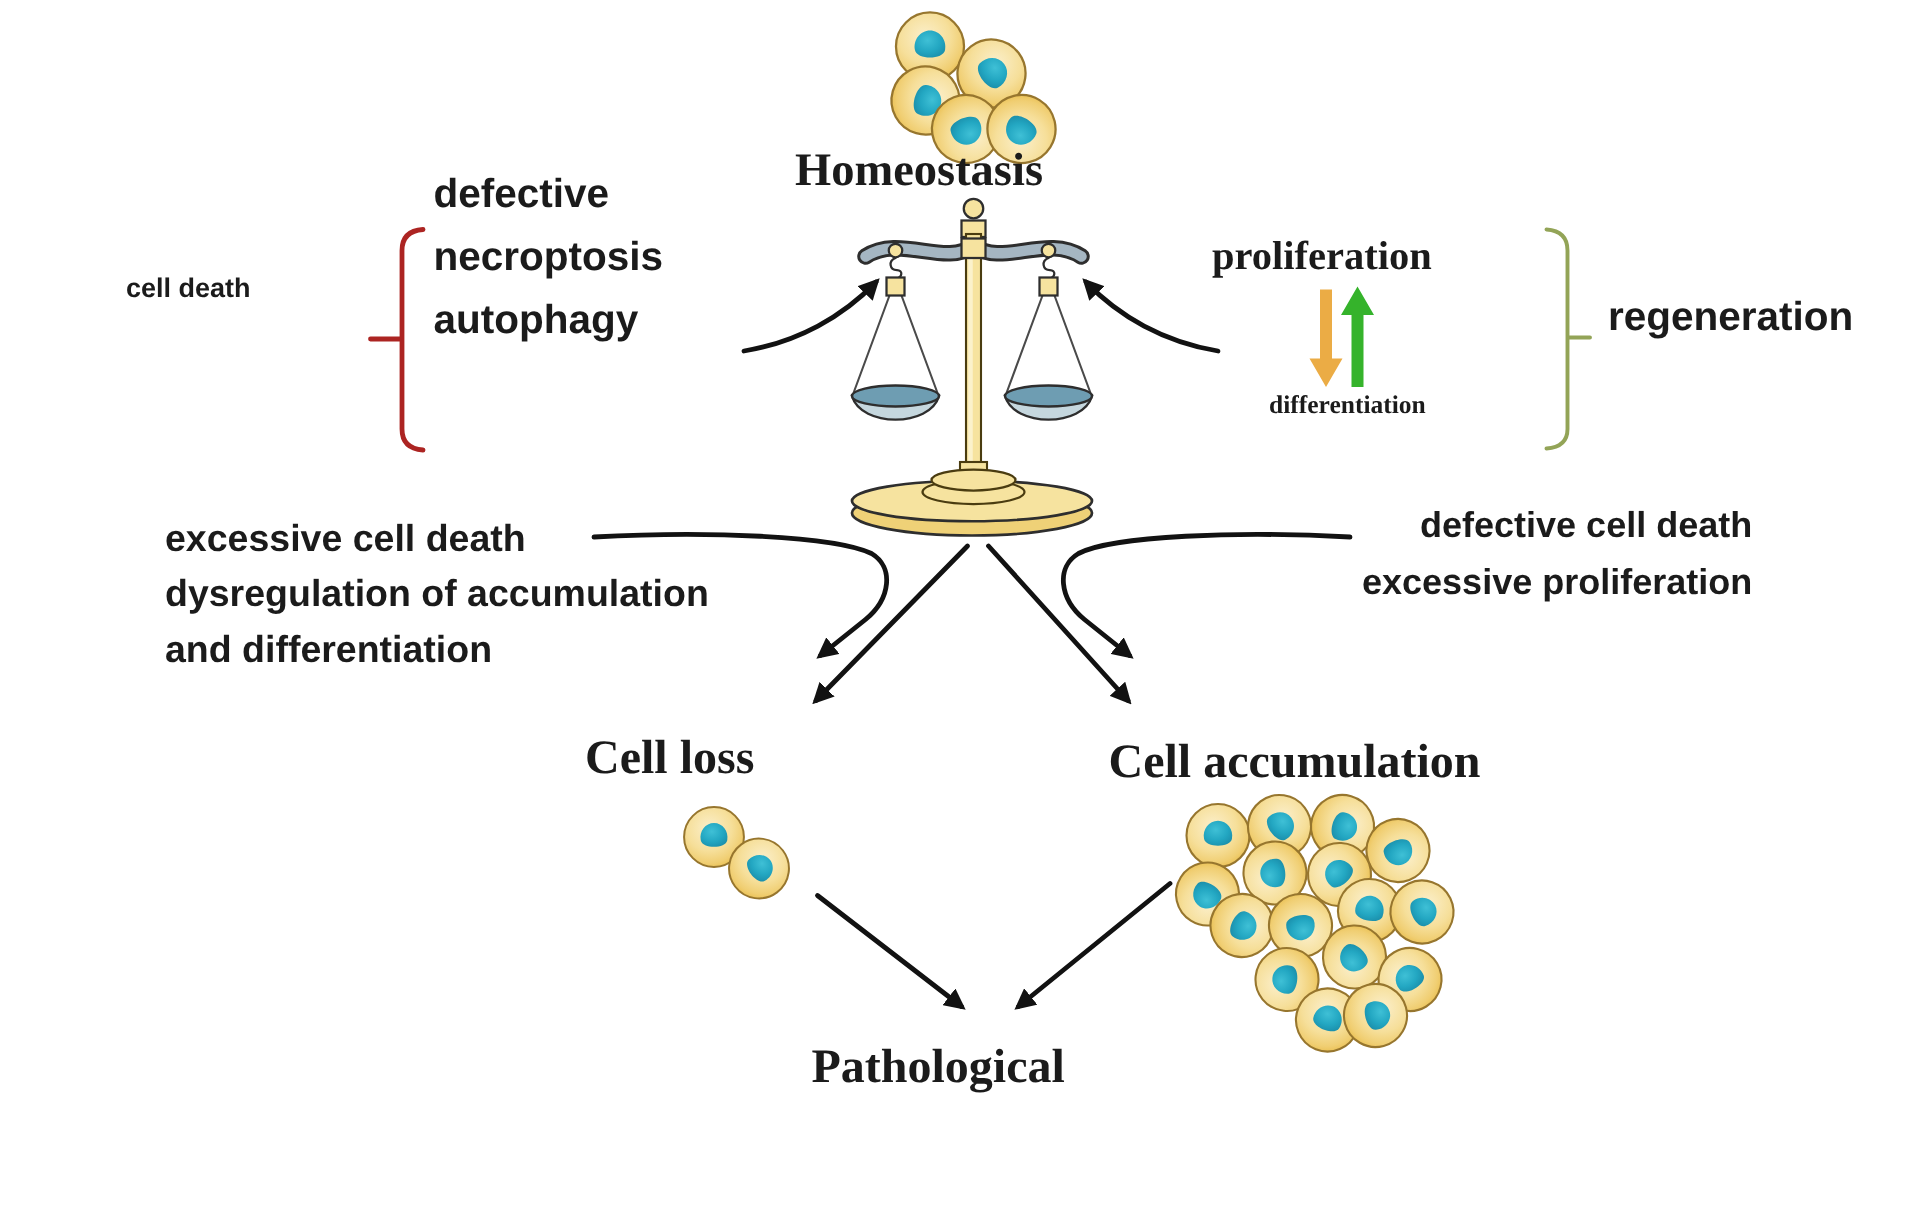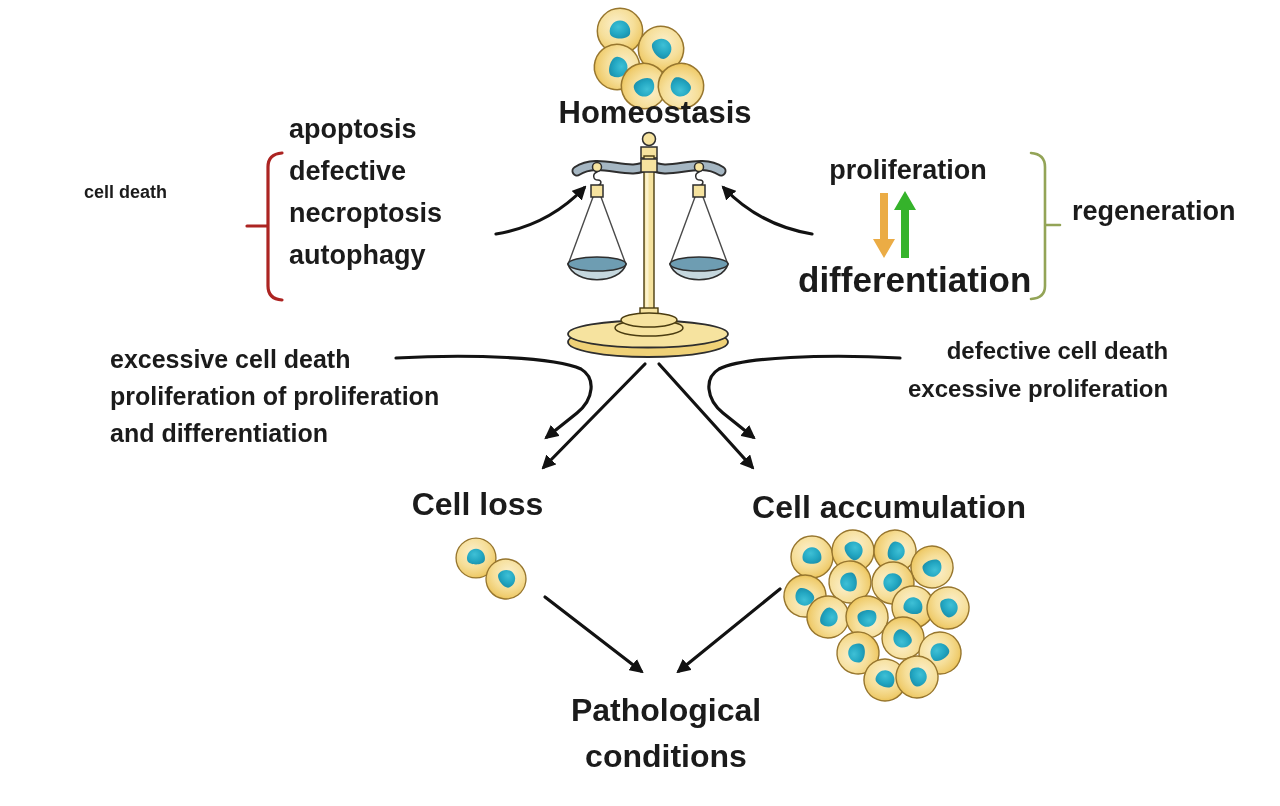--- a/index.html
+++ b/index.html
@@ -7,21 +7,21 @@
     --arrow-orange:#EBAC45; --arrow-green:#35B32B; --cell-body:#F6DF9A; --cell-outline:#97762E;
     --cell-nucleus:#23A7C2; --scale-gold:#F6E39F; --scale-gold-dark:#EFD177; --scale-beam:#A5B6C2;
     --pan-water:#6E9DB2; --pan-bowl:#C5D7DE; --background:#FFFFFF;
   }
   html,body{margin:0;padding:0;}
   .canvas{position:relative;width:1280px;height:806px;background:var(--background);
     font-family:"Liberation Sans","DejaVu Sans",sans-serif;color:var(--text);overflow:hidden;}
   svg.layer{position:absolute;left:0;top:0;width:1280px;height:806px;}
   .t{position:absolute;font-weight:bold;white-space:nowrap;color:var(--text);}
   .list{line-height:42px;font-size:27px;}
-  .ctr{text-align:center;white-space:normal;}
+  .ctr{text-align:left;white-space:normal;font-family:Liberation Serif, serif;}
 </style>
 </head>
 <body>
 
 <div class="canvas">
 
   <svg class="layer" viewBox="0 0 1280 806">
     <defs>
       <radialGradient id="cellGrad" cx="42%" cy="36%" r="68%">
         <stop offset="0%" stop-color="#FBEFCB"></stop>
@@ -129,42 +129,40 @@
         <use href="#cell-proto" transform="translate(940,653) scale(1) rotate(329)"></use>
         <use href="#cell-proto" transform="translate(885,680) scale(1) rotate(22)"></use>
         <use href="#cell-proto" transform="translate(917,677) scale(1) rotate(75)"></use>
       </g>
   </svg>
 
   <div class="t ctr" style="left:530px;top:95px;width:250px;font-size:31px;">Homeostasis</div>
 
   <div class="t" style="left:84px;top:182px;font-size:18px;">cell death</div>
   <div class="t list" style="left:289px;top:108px;">
-    <div>apoptosis</div>
     <div>defective</div>
     <div>necroptosis</div>
     <div>autophagy</div>
   </div>
 
   <div class="t ctr" style="left:808px;top:155px;width:200px;font-size:27px;">proliferation</div>
-  <div class="t ctr" style="left:798px;top:260px;width:220px;font-size:35px;">differentiation</div>
+  <div class="t ctr" style="left:846px;top:260px;width:220px;font-size:17px;">differentiation</div>
   <div class="t" style="left:1072px;top:196px;font-size:27px;text-align:right;">regeneration</div>
 
   <div class="t" style="left:110px;top:341px;font-size:25px;line-height:37px;">
     <div>excessive cell death</div>
-    <div>proliferation of proliferation</div>
+    <div>dysregulation of accumulation</div>
     <div>and differentiation</div>
   </div>
 
   <div class="t" style="left:908px;top:332px;font-size:24px;line-height:38px;text-align:right;">
     <div>defective cell death</div>
     <div>excessive proliferation</div>
   </div>
 
   <div class="t ctr" style="left:390px;top:486px;width:175px;font-size:32px;">Cell loss</div>
   <div class="t ctr" style="left:739px;top:489px;width:300px;font-size:32px;">Cell accumulation</div>
 
   <div class="t ctr" style="left:541px;top:687px;width:250px;font-size:32px;line-height:46px;">
     <div>Pathological</div>
-    <div>conditions</div>
   </div>
 
 </div>
 
 </body></html>

